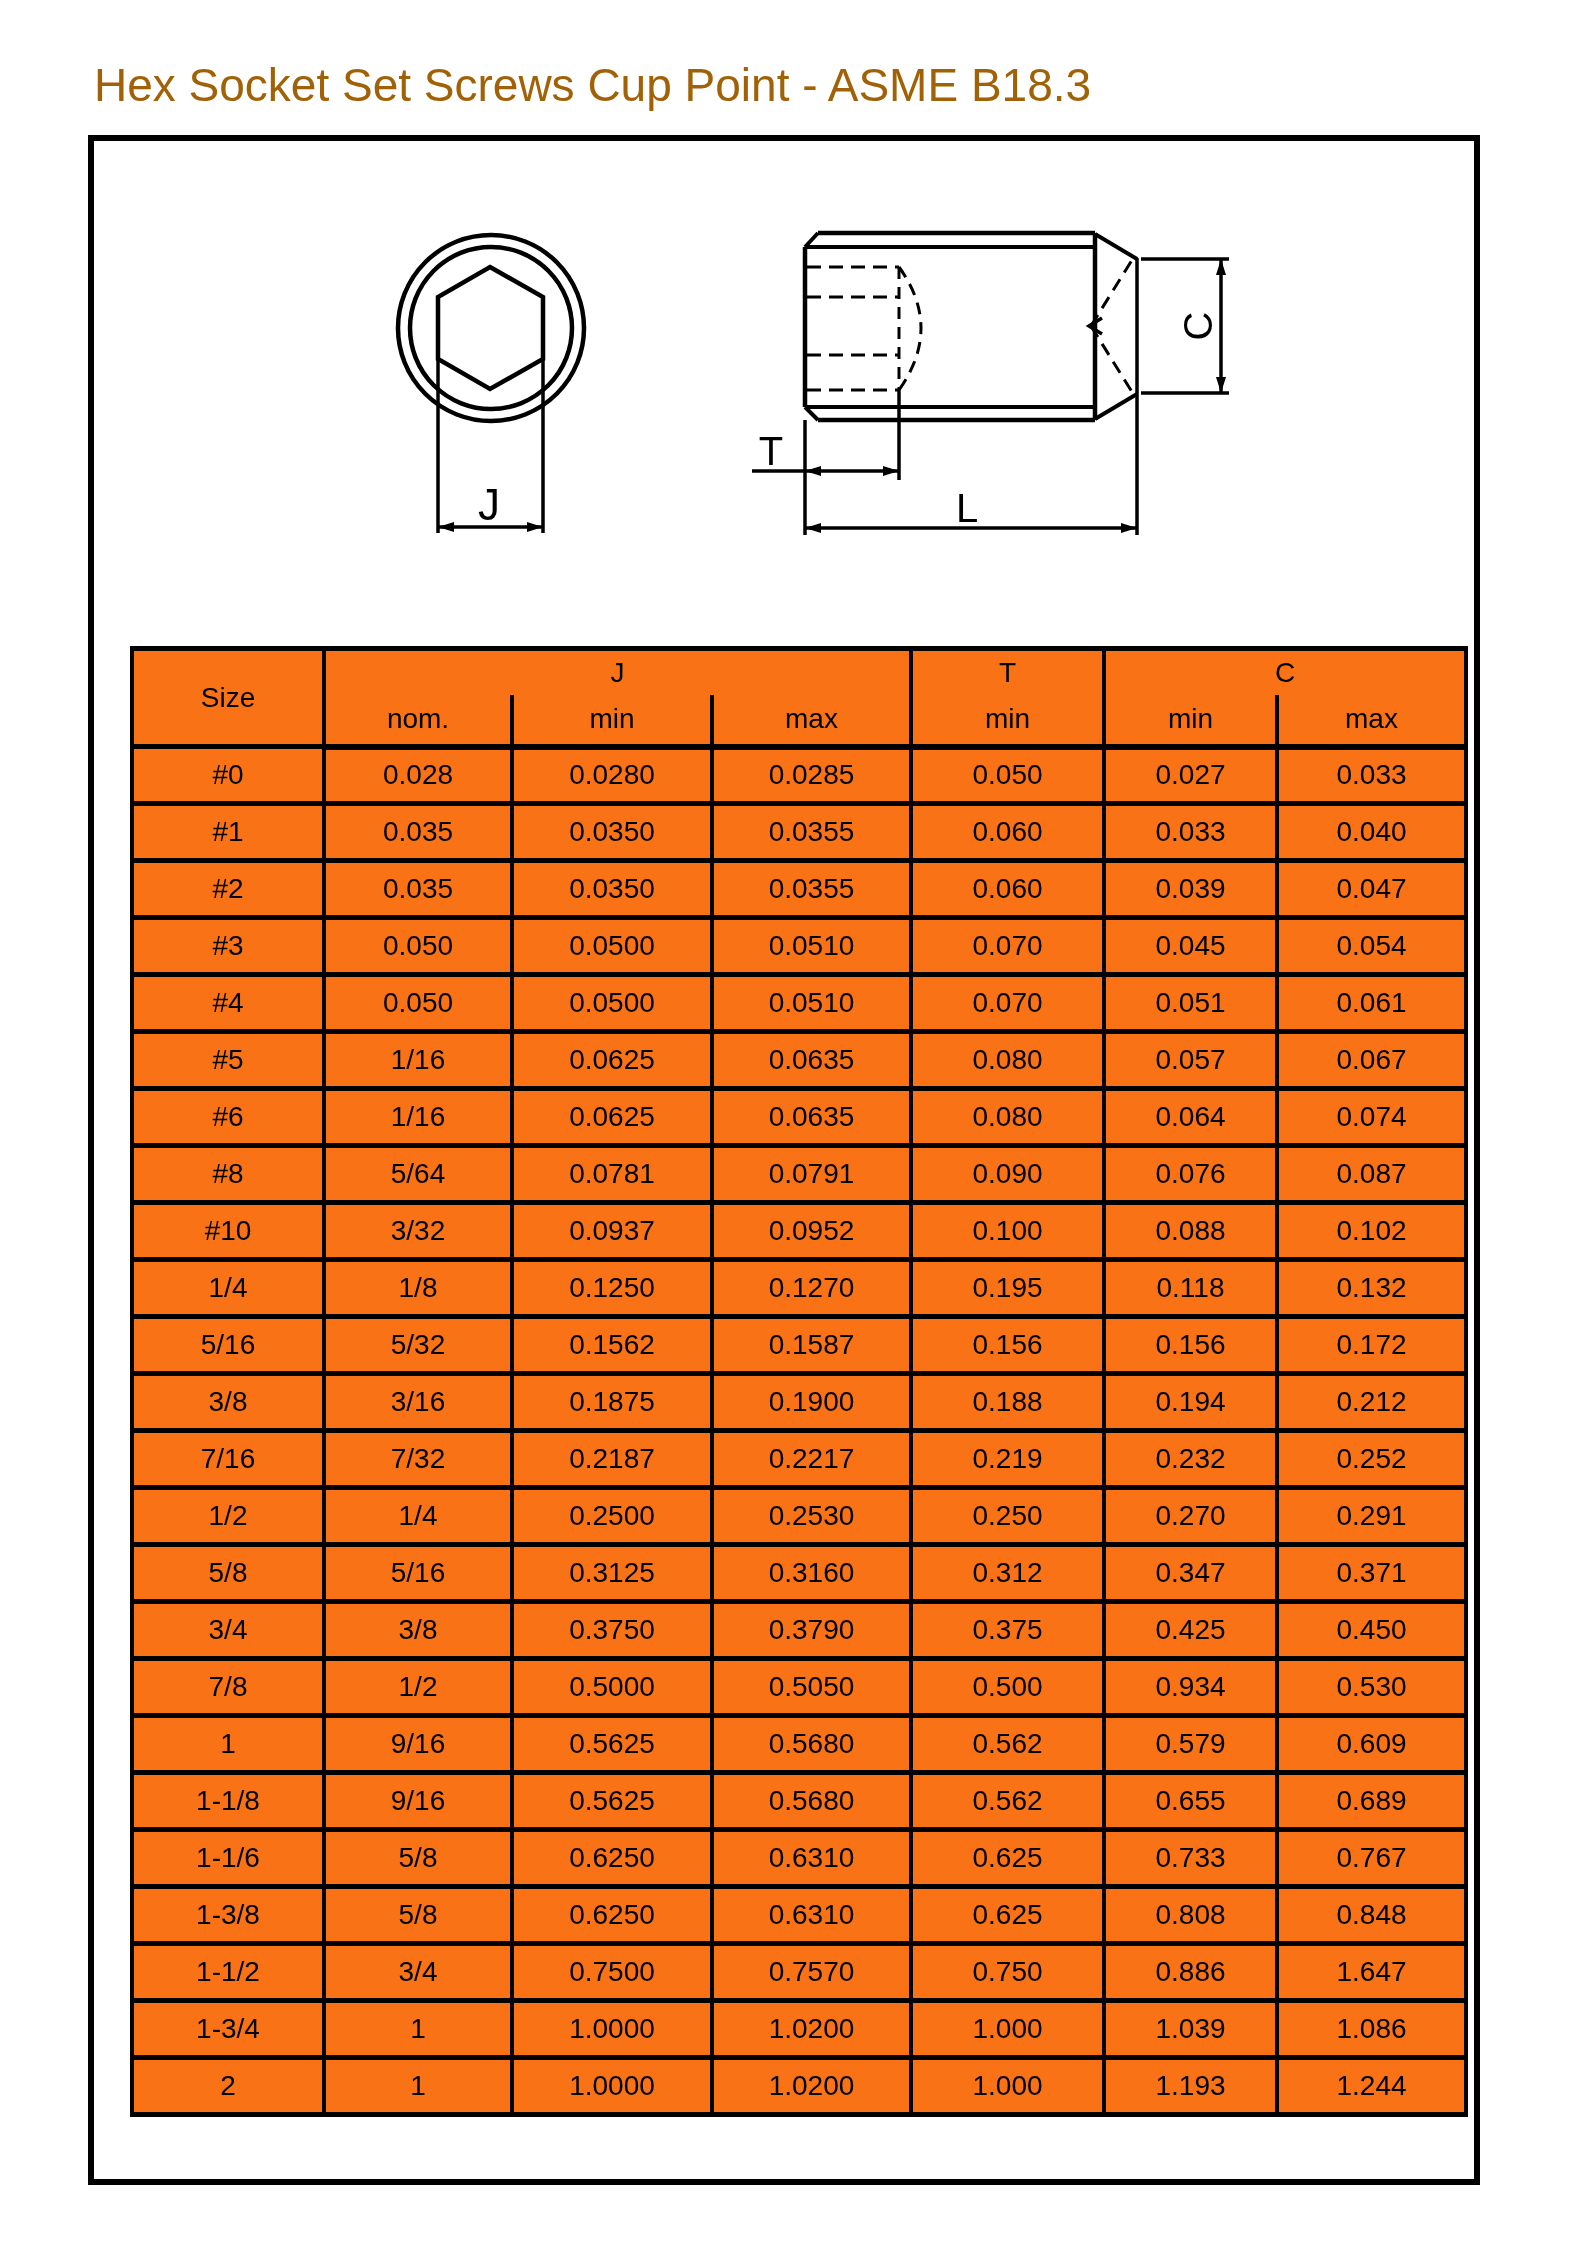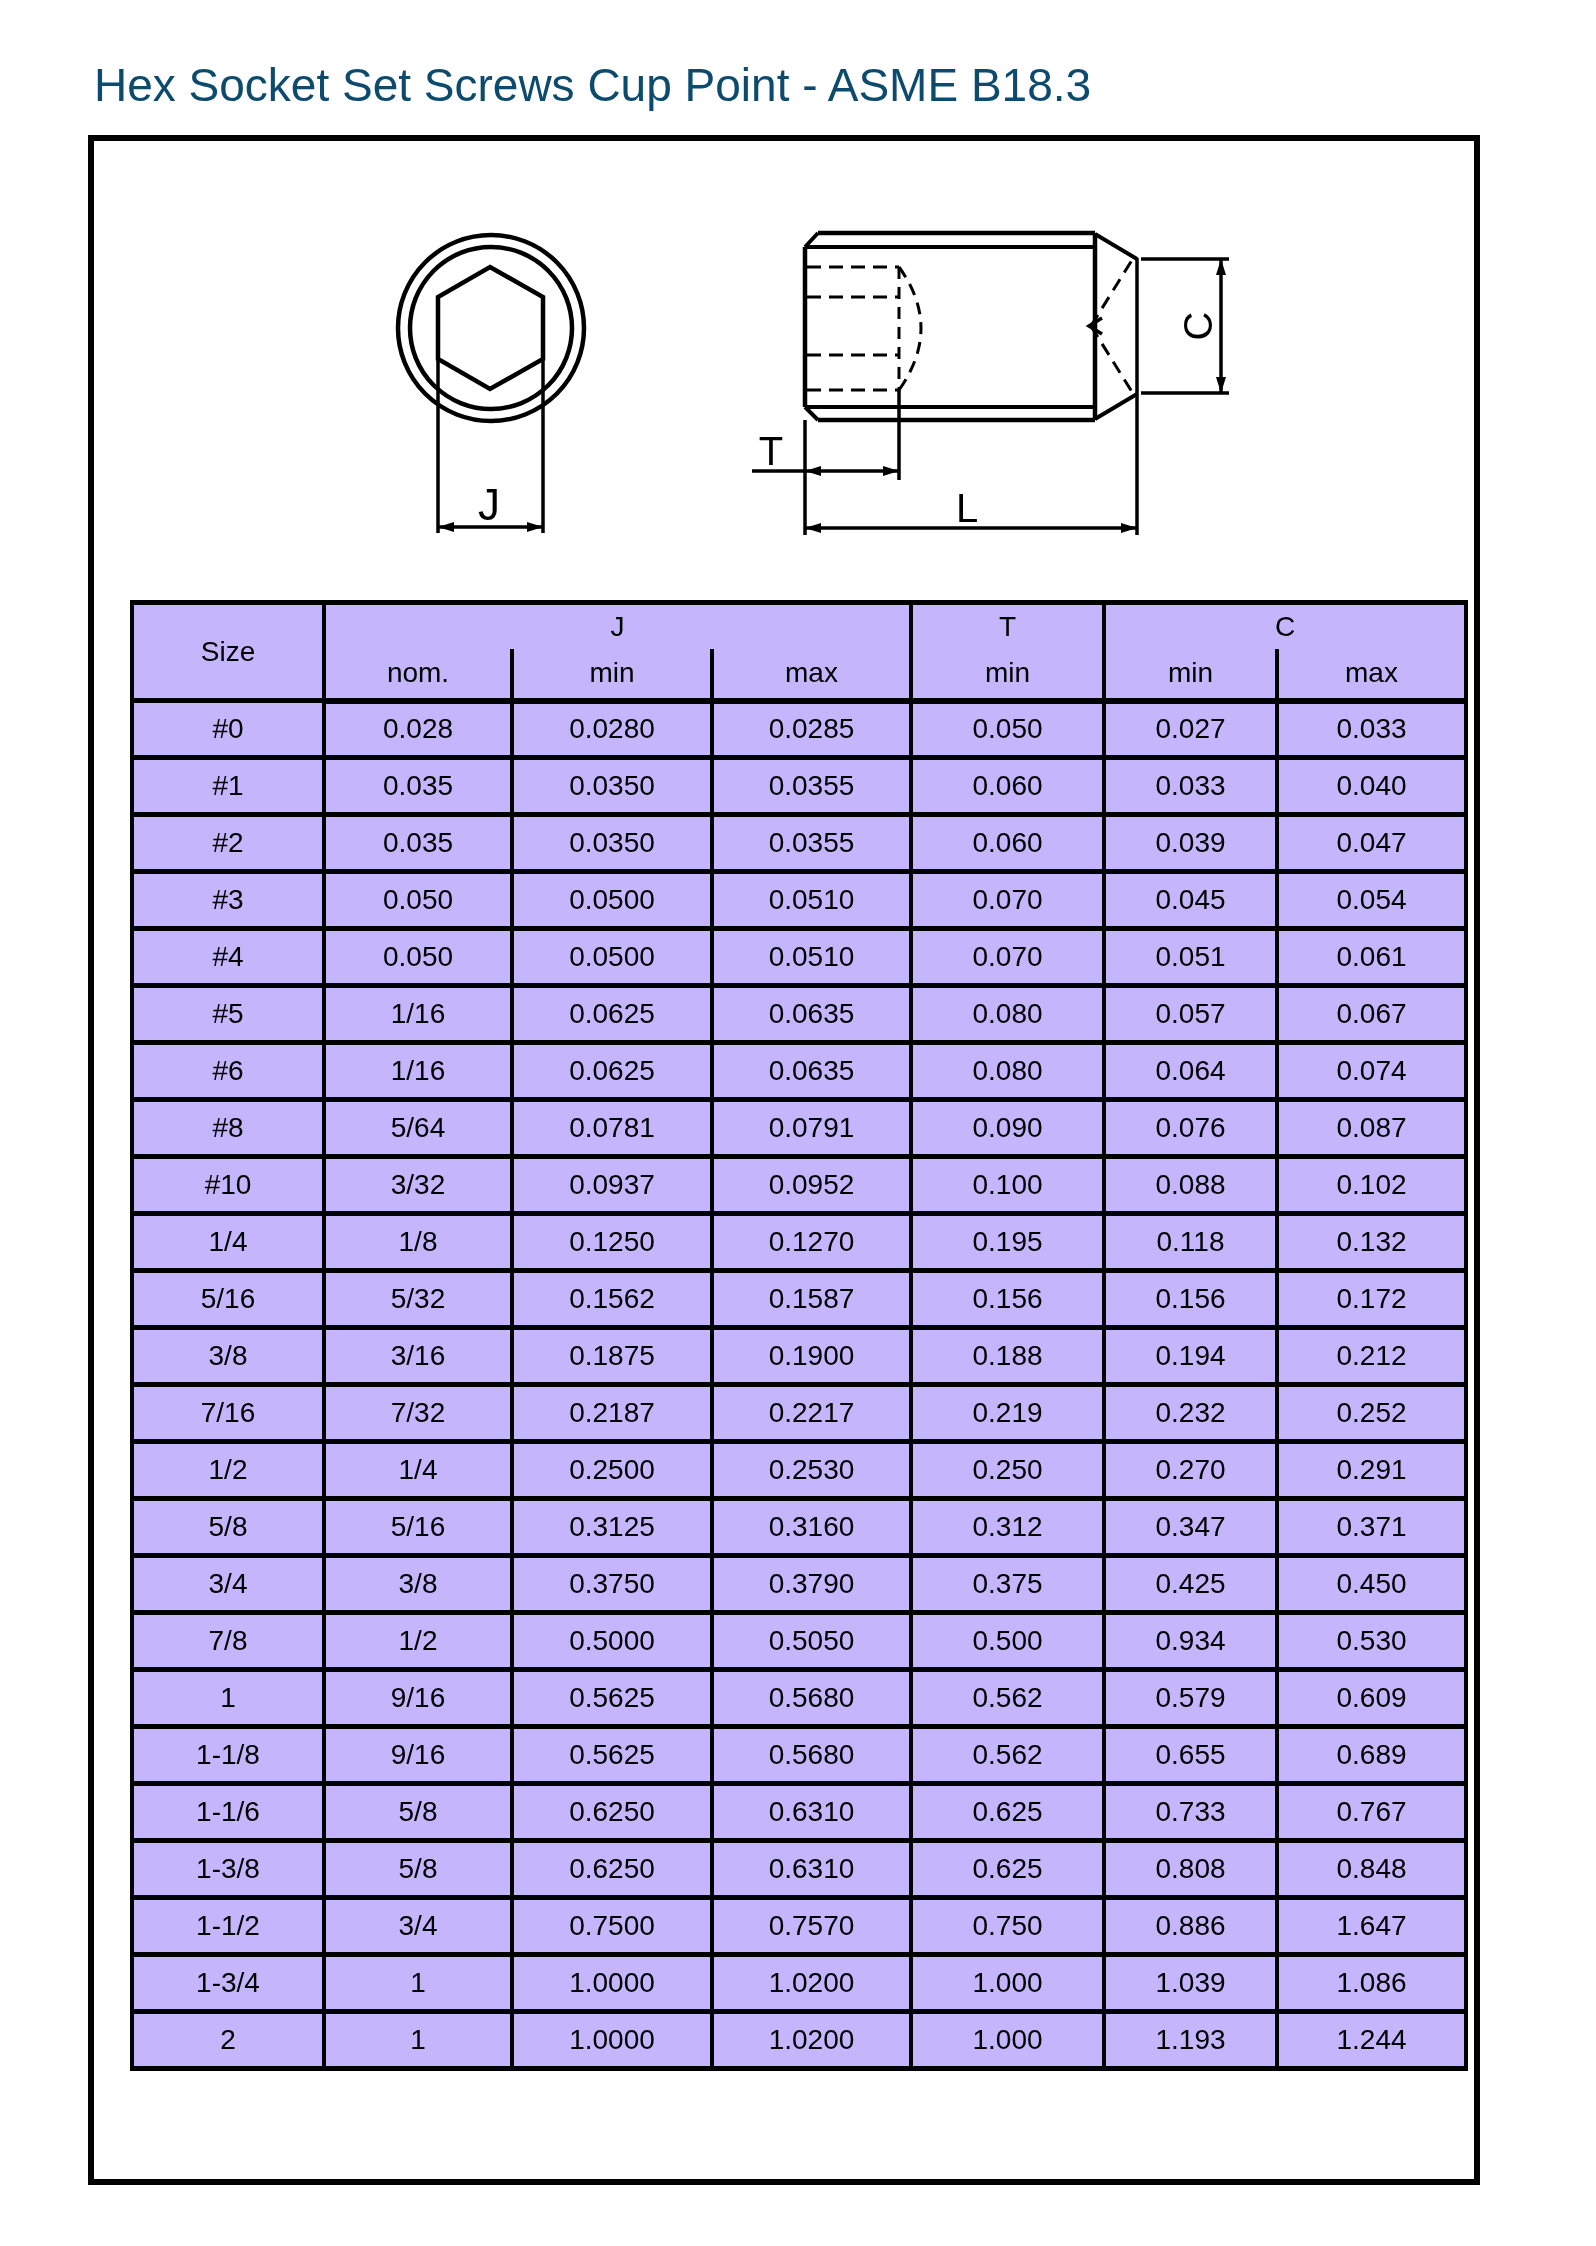--- a/index.html
+++ b/index.html
@@ -9,45 +9,45 @@
     position:relative;
     font-family:"Liberation Sans", sans-serif;
     color:#000;
   }
   .page-title {
     position:absolute;
     left:94px; top:58px;
     font-size:46px;
     line-height:1.2;
     white-space:nowrap;
-    color:#0c4a6e;
+    color:#a16207;
   }
   .frame {
     position:absolute;
     left:88px; top:135px;
     width:1380px; height:2038px;
     border:6px solid #000;
     background:#fff;
   }
   .drawing {
     position:absolute;
     left:88px; top:135px;
   }
   .drawing path, .drawing circle { fill:none; stroke:#000; }
   .drawing text {
     fill:#000;
     font-family:"Liberation Sans", sans-serif;
   }
   table.dims {
     position:absolute;
-    left:130px; top:600px;
+    left:130px; top:646px;
     width:1334px;
     border-collapse:collapse;
     table-layout:fixed;
-    background:#c4b5fd;
+    background:#f97316;
   }
   table.dims th, table.dims td {
     border:4px solid #000;
     border-top-width:5px;
     border-bottom-width:5px;
     text-align:center;
     vertical-align:middle;
     padding:0;
     font-weight:400;
     font-size:28px;

